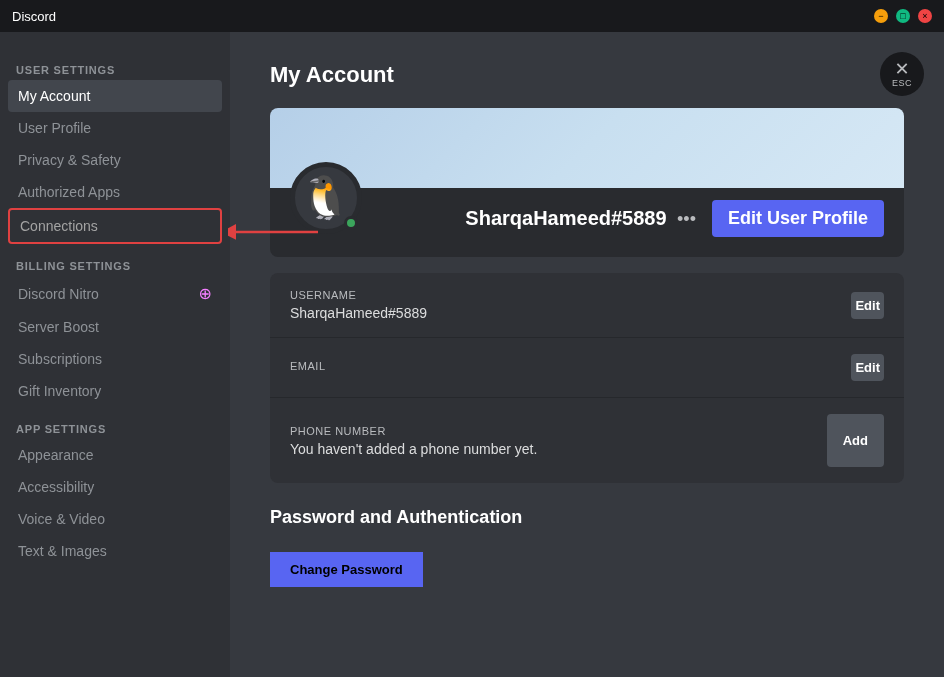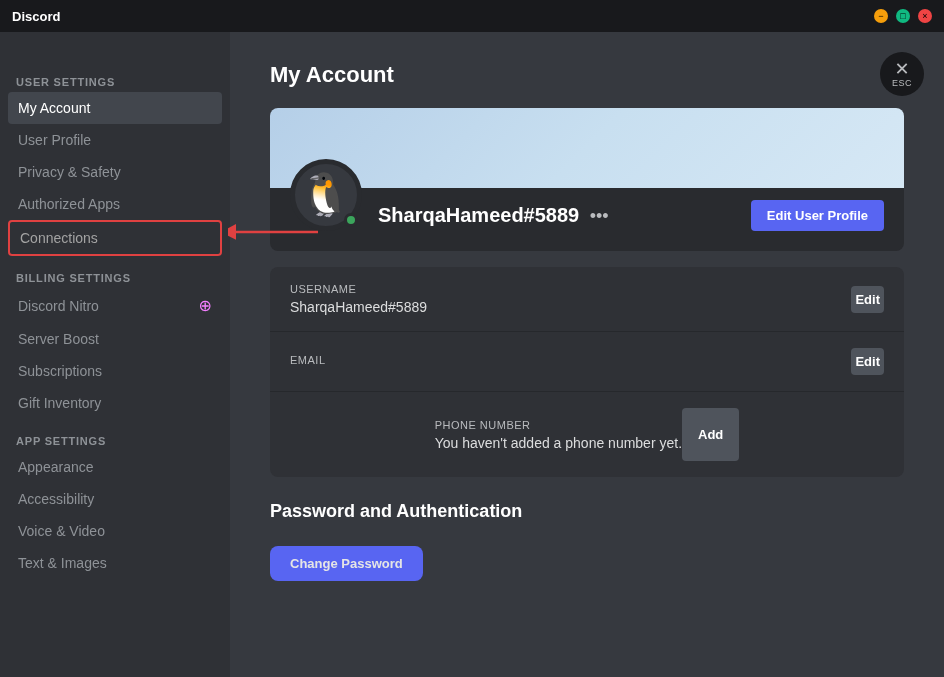--- a/index.html
+++ b/index.html
@@ -18,21 +18,21 @@
       background: #18191c;
       display: flex;
       align-items: center;
       justify-content: space-between;
       padding: 0 12px;
       user-select: none;
     }
     .titlebar-title {
       color: #fff;
       font-size: 13px;
-      font-weight: 700;
+      font-weight: 400;
     }
     .titlebar-controls {
       display: flex;
       gap: 8px;
     }
     .titlebar-btn {
       width: 14px;
       height: 14px;
       border-radius: 50%;
       border: none;
@@ -49,21 +49,21 @@
     
     .app-container {
       display: flex;
       height: calc(677px - 32px);
     }
 
     
     .sidebar {
       width: 230px;
       background: #2f3136;
-      padding: 28px 8px;
+      padding: 16px 8px;
       overflow-y: auto;
       flex-shrink: 0;
     }
     .sidebar-section-label {
       font-size: 11px;
       font-weight: 700;
       color: #8e9297;
       text-transform: uppercase;
       letter-spacing: 0.8px;
       padding: 16px 8px 4px 8px;
@@ -178,39 +178,40 @@
       background: #3ba55c;
       border-radius: 50%;
       border: 3px solid #292b2f;
       position: absolute;
       bottom: 4px;
       right: 4px;
     }
     .profile-name-area {
       flex: 1;
       padding-top: 12px;
+      text-align: right;
     }
     .profile-username {
       font-size: 20px;
       font-weight: 700;
       color: #fff;
     }
     .profile-dots {
       color: #b9bbbe;
       font-size: 18px;
       margin-left: 6px;
       cursor: pointer;
     }
     .edit-profile-btn {
       background: #5865f2;
       color: #fff;
       border: none;
       border-radius: 4px;
       padding: 8px 16px;
-      font-size: 13px;
+      font-size: 18px;
       font-weight: 600;
       cursor: pointer;
       margin-top: 12px;
     }
 
     
     .info-card {
       background: #2f3136;
       border-radius: 8px;
       overflow: hidden;
@@ -218,21 +219,20 @@
     }
     .info-row {
       padding: 16px 20px;
       border-bottom: 1px solid #26282c;
       display: flex;
       align-items: center;
       justify-content: space-between;
     }
     .info-row:last-child {
       border-bottom: none;
-      justify-content: center;
     }
     .info-label {
       font-size: 11px;
       font-weight: 400;
       color: #b9bbbe;
       text-transform: uppercase;
       letter-spacing: 0.5px;
       margin-bottom: 4px;
     }
     .info-value {
@@ -269,23 +269,23 @@
     
     .section-title {
       font-size: 18px;
       font-weight: 700;
       color: #fff;
       margin-bottom: 24px;
       margin-top: 24px;
     }
     .change-password-btn {
       background: #5865f2;
-      color: #e5e5e5;
-      border: none;
-      border-radius: 8px;
+      color: #000000;
+      border: none;
+      border-radius: 0;
       padding: 10px 20px;
       font-size: 13px;
       font-weight: 600;
       cursor: pointer;
     }
 
     
     .arrow-overlay {
       position: absolute;
       left: 228px;

